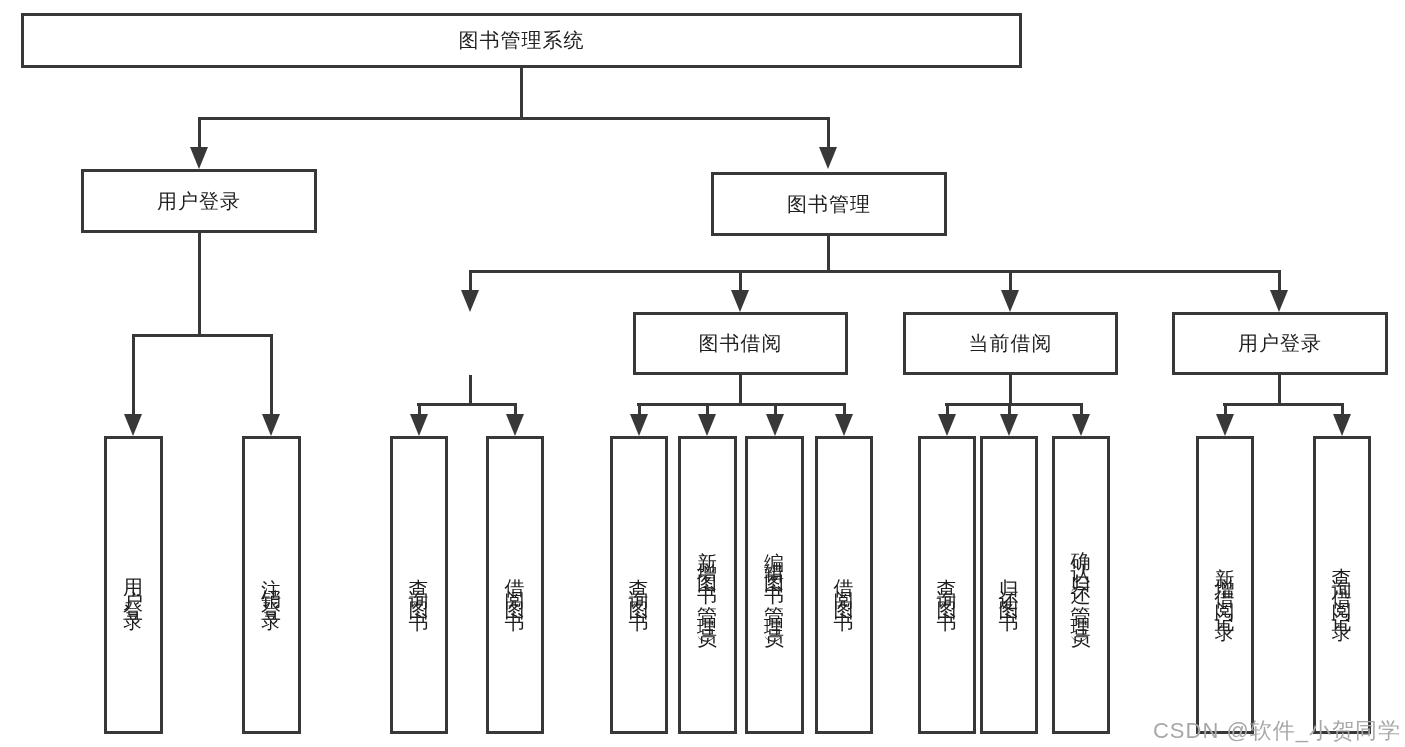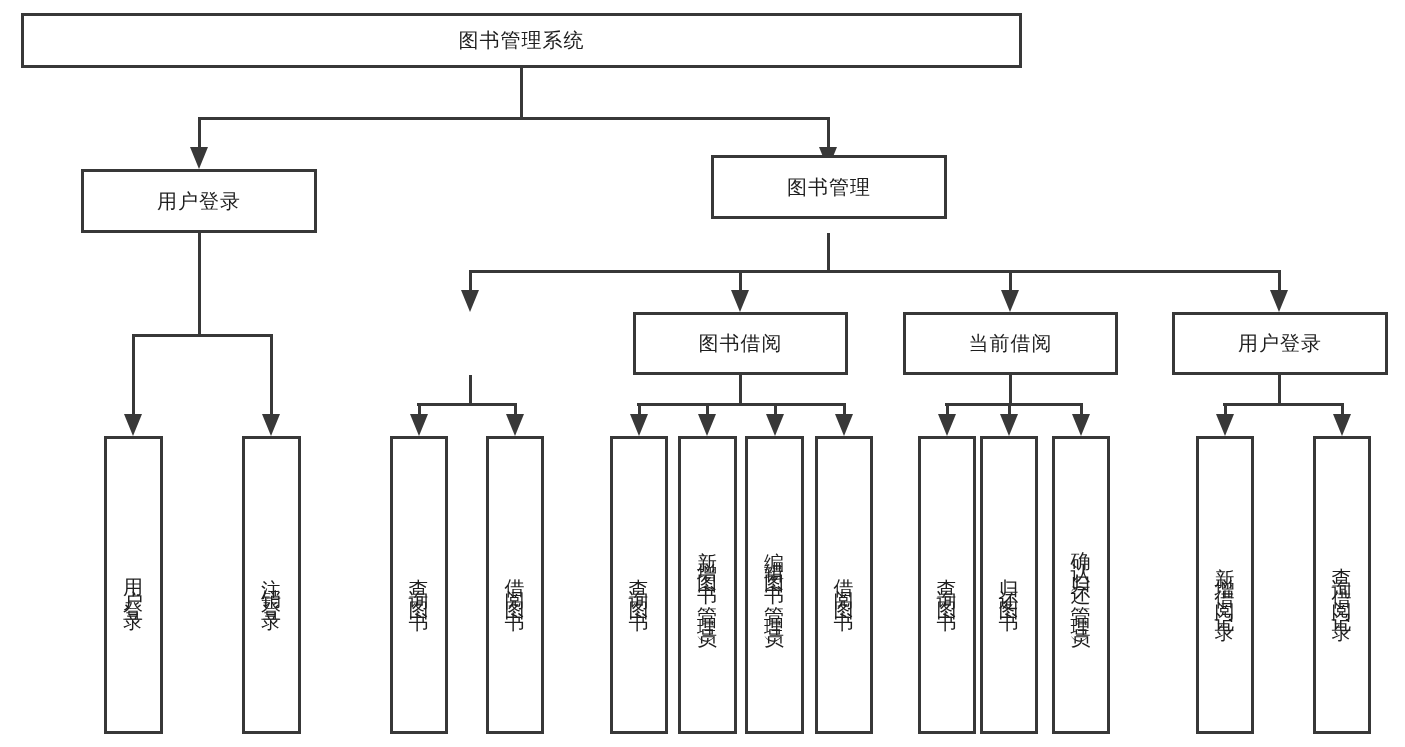--- a/index.html
+++ b/index.html
@@ -92,21 +92,21 @@
   <div class="v" style="left:1341px;top:403px;height:14px"></div>
   <div class="a" style="left:1333px;top:414px"></div>
 
   <div class="b" style="left:21px;top:13px;width:1001px;height:55px">
     <span class="hlabel">图书管理系统</span>
   </div>
 
   <div class="b" style="left:81px;top:169px;width:236px;height:64px">
     <span class="hlabel">用户登录</span>
   </div>
-  <div class="b" style="left:711px;top:155px;width:236px;height:64px">
+  <div class="b" style="left:711px;top:172px;width:236px;height:64px">
     <span class="hlabel">图书管理</span>
   </div>
 
   <div class="b" style="left:903px;top:312px;width:215px;height:63px">
     <span class="hlabel">当前借阅</span>
   </div>
   <div class="b" style="left:633px;top:312px;width:215px;height:63px">
     <span class="hlabel">图书借阅</span>
   </div>
   <div class="b" style="left:1172px;top:312px;width:216px;height:63px">
@@ -150,14 +150,15 @@
     <span class="vt">确认归还（管理员）</span>
   </div>
 
   <div class="b" style="left:1196px;top:436px;width:58px;height:298px">
     <span class="vt">新增借阅记录</span>
   </div>
   <div class="b" style="left:1313px;top:436px;width:58px;height:298px">
     <span class="vt">查询借阅记录</span>
   </div>
 
+  <div class="wm">CSDN @软件_小贺同学</div>
 
 </div>
 
 </body></html>

